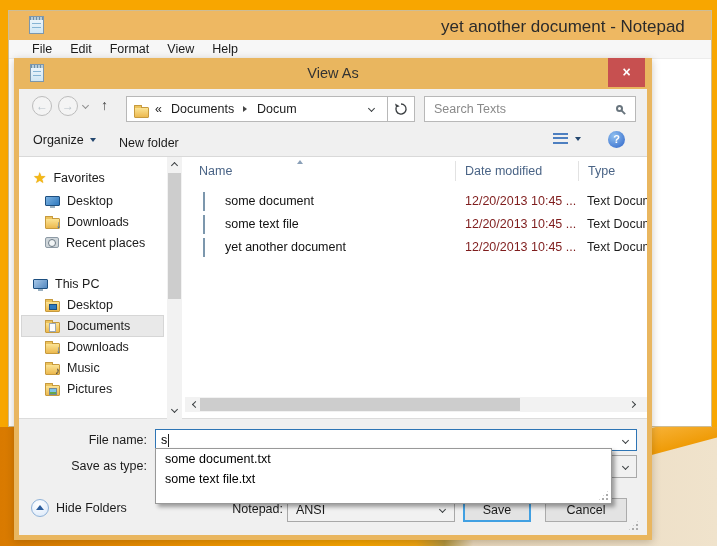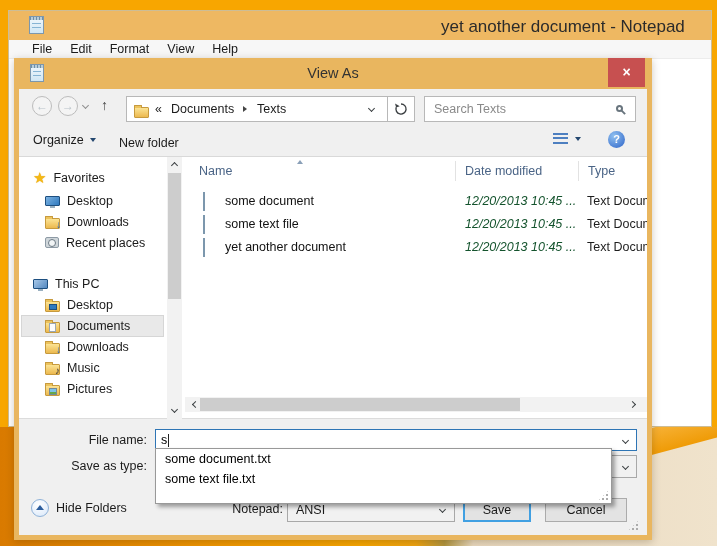--- a/index.html
+++ b/index.html
@@ -88,21 +88,21 @@
   .sb-track{background:#f2f2f2;}
   .sb-thumb{background:#cdcdcd;}
 
   
   #file-list{left:166px;top:0;width:462px;height:263px;overflow:hidden;}
   .hdr{font-size:12.5px;color:#4a6486;white-space:nowrap;}
   .hdr-sep{width:1px;height:20px;background:#e2e2e2;}
   .sort-up{width:0;height:0;border-left:3.5px solid transparent;border-right:3.5px solid transparent;border-bottom:4px solid #8aa0b8;}
   .frow{position:absolute;left:0;width:462px;height:22px;}
   .frow .fname{position:absolute;left:40px;top:3px;font-size:12.5px;color:#111;white-space:nowrap;}
-  .frow .fdate{position:absolute;left:280px;top:3px;font-size:12.5px;color:#14532d;white-space:nowrap;font-style:italic;}
+  .frow .fdate{position:absolute;left:280px;top:3px;font-size:12.5px;color:#7f1d1d;white-space:nowrap;}
   .frow .ftype{position:absolute;left:402px;top:3px;font-size:12.5px;color:#1e1e1e;white-space:nowrap;}
 
   
   .fld-label{font-size:12.5px;color:#1b1b1b;text-align:right;white-space:nowrap;}
   #fn-input{left:136px;top:340px;width:482px;height:22px;background:#fff;border:1px solid #2e75b5;font-size:12.5px;color:#000;
     display:flex;align-items:center;padding-left:5px;}
   .caret{display:inline-block;width:1px;height:13px;background:#222;margin-left:1px;}
   .combo{background:#f1f1f1;border:1px solid #a8a8a8;}
   .btn{background:#e3e3e3;border:1px solid #ababab;font-size:12.5px;color:#1b1b1b;text-align:center;}
   .btn.default{border:2px solid #41a0e2;}
@@ -150,21 +150,21 @@
       <div class="circle-btn abs" style="left:13px;top:7px;"><span>←</span></div>
       <div class="circle-btn abs" style="left:39px;top:7px;"><span>→</span></div>
       <span class="cv gray abs" style="left:64px;top:14px;"></span>
       <div id="up-btn" class="abs" style="left:82px;top:8px;">↑</div>
 
       <div class="field abs" style="left:107px;top:7px;width:262px;height:26px;">
         <div class="fldr abs" style="left:7px;top:7px;"></div>
         <span class="crumb abs" style="left:28px;top:5px;">«</span>
         <span class="crumb abs" style="left:44px;top:5px;">Documents</span>
         <span class="tri-right abs" style="left:116px;top:9px;"></span>
-        <span class="crumb abs" style="left:130px;top:5px;">Texts</span>
+        <span class="crumb abs" style="left:130px;top:5px;">Docum</span>
         <span class="cv abs" style="left:242px;top:9px;"></span>
       </div>
       <div class="field abs" style="left:368px;top:7px;width:28px;height:26px;">
         <svg width="14" height="14" viewBox="0 0 16 16" style="position:absolute;left:6px;top:5px;">
           <path d="M8 2.2 a5.8 5.8 0 1 1 -5.4 3.7" fill="none" stroke="#3c4043" stroke-width="1.6"></path>
           <path d="M1.2 1.8 l1.2 4.4 4.2-1.4 z" fill="#3c4043"></path>
         </svg>
       </div>
       <div class="field abs" style="left:405px;top:7px;width:212px;height:26px;display:flex;align-items:center;padding-left:9px;">
         <input id="search-input" type="text" placeholder="Search Texts" style="">

